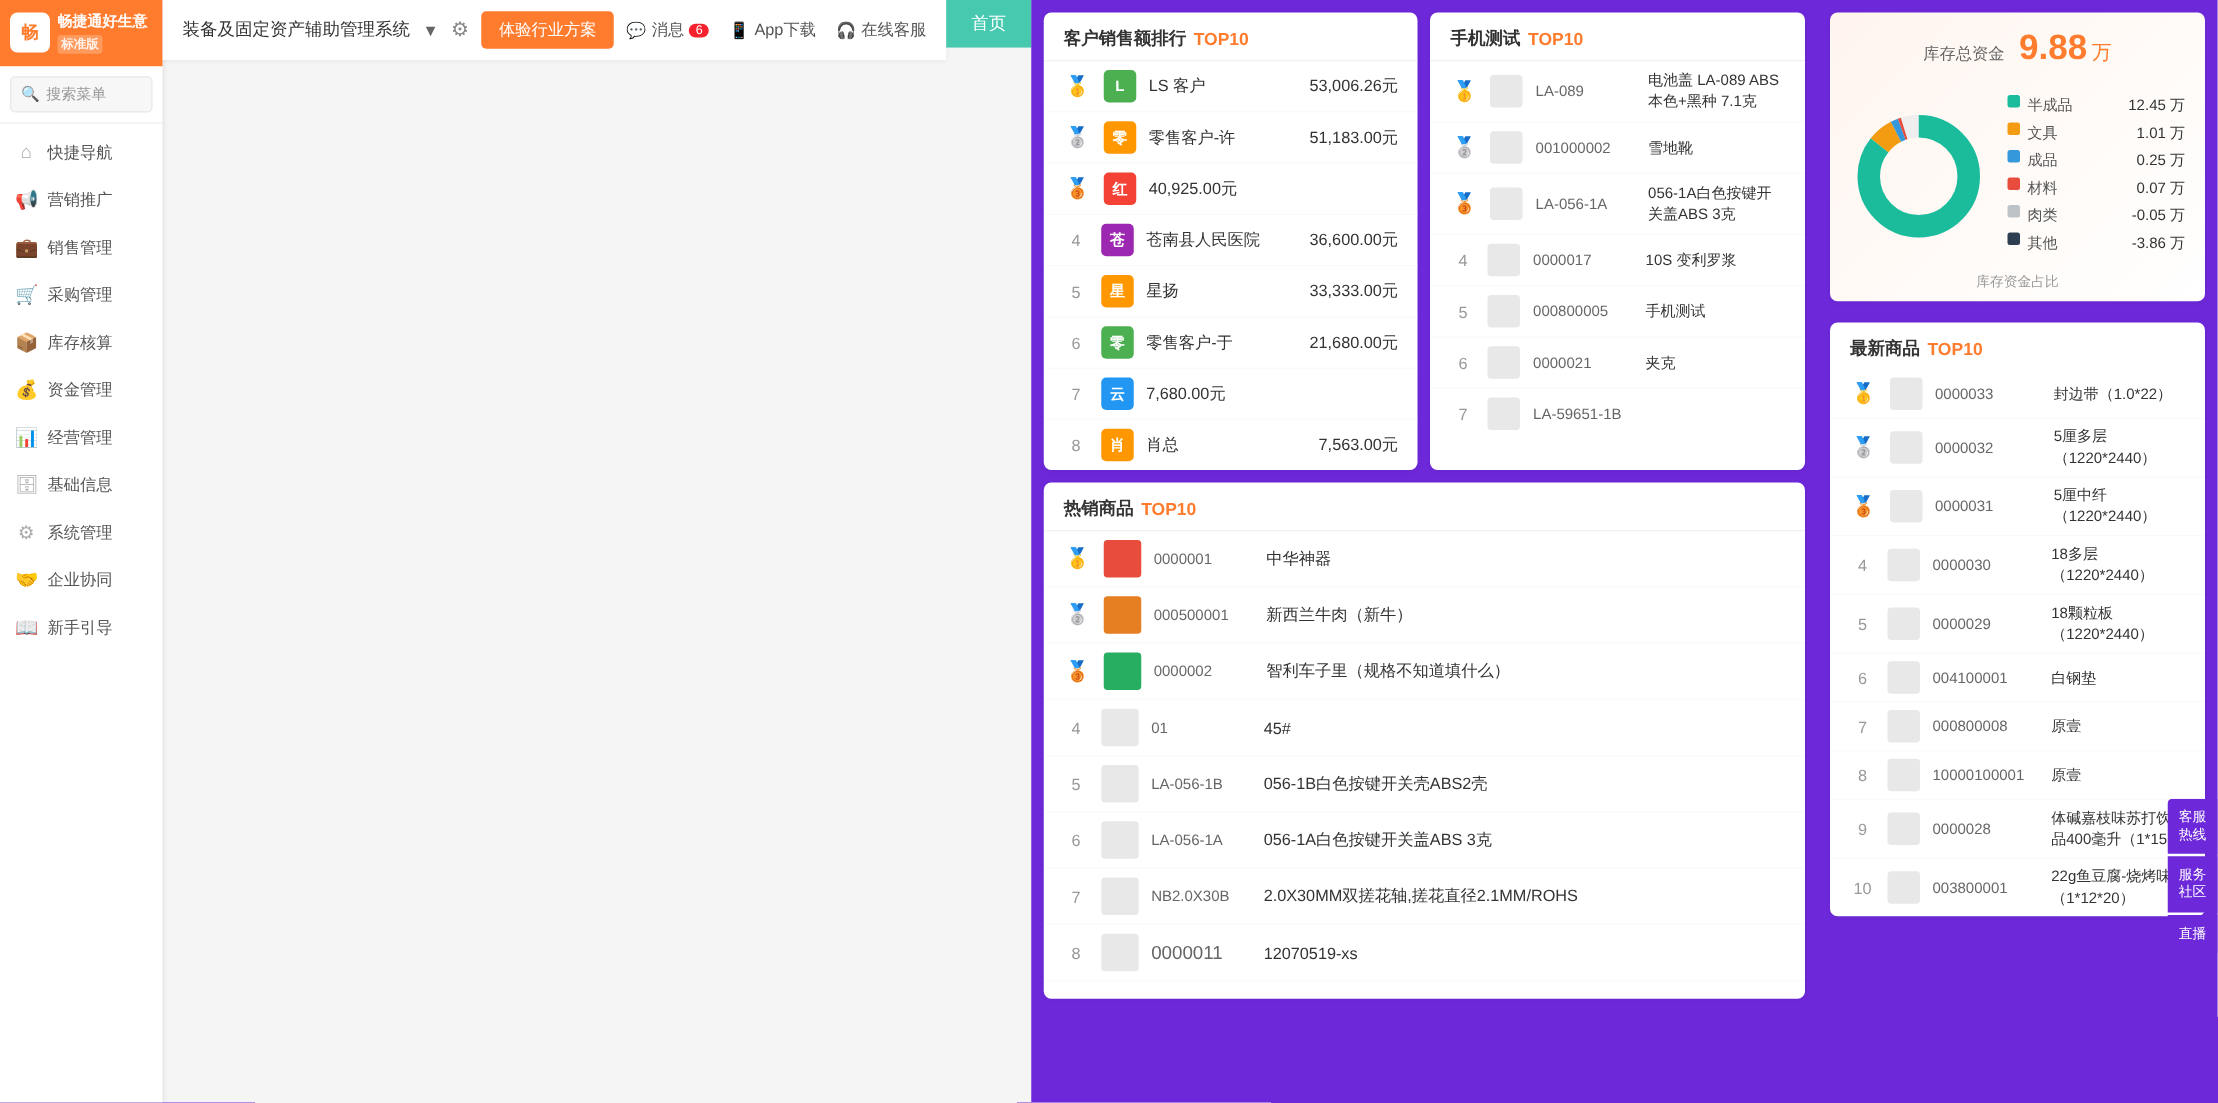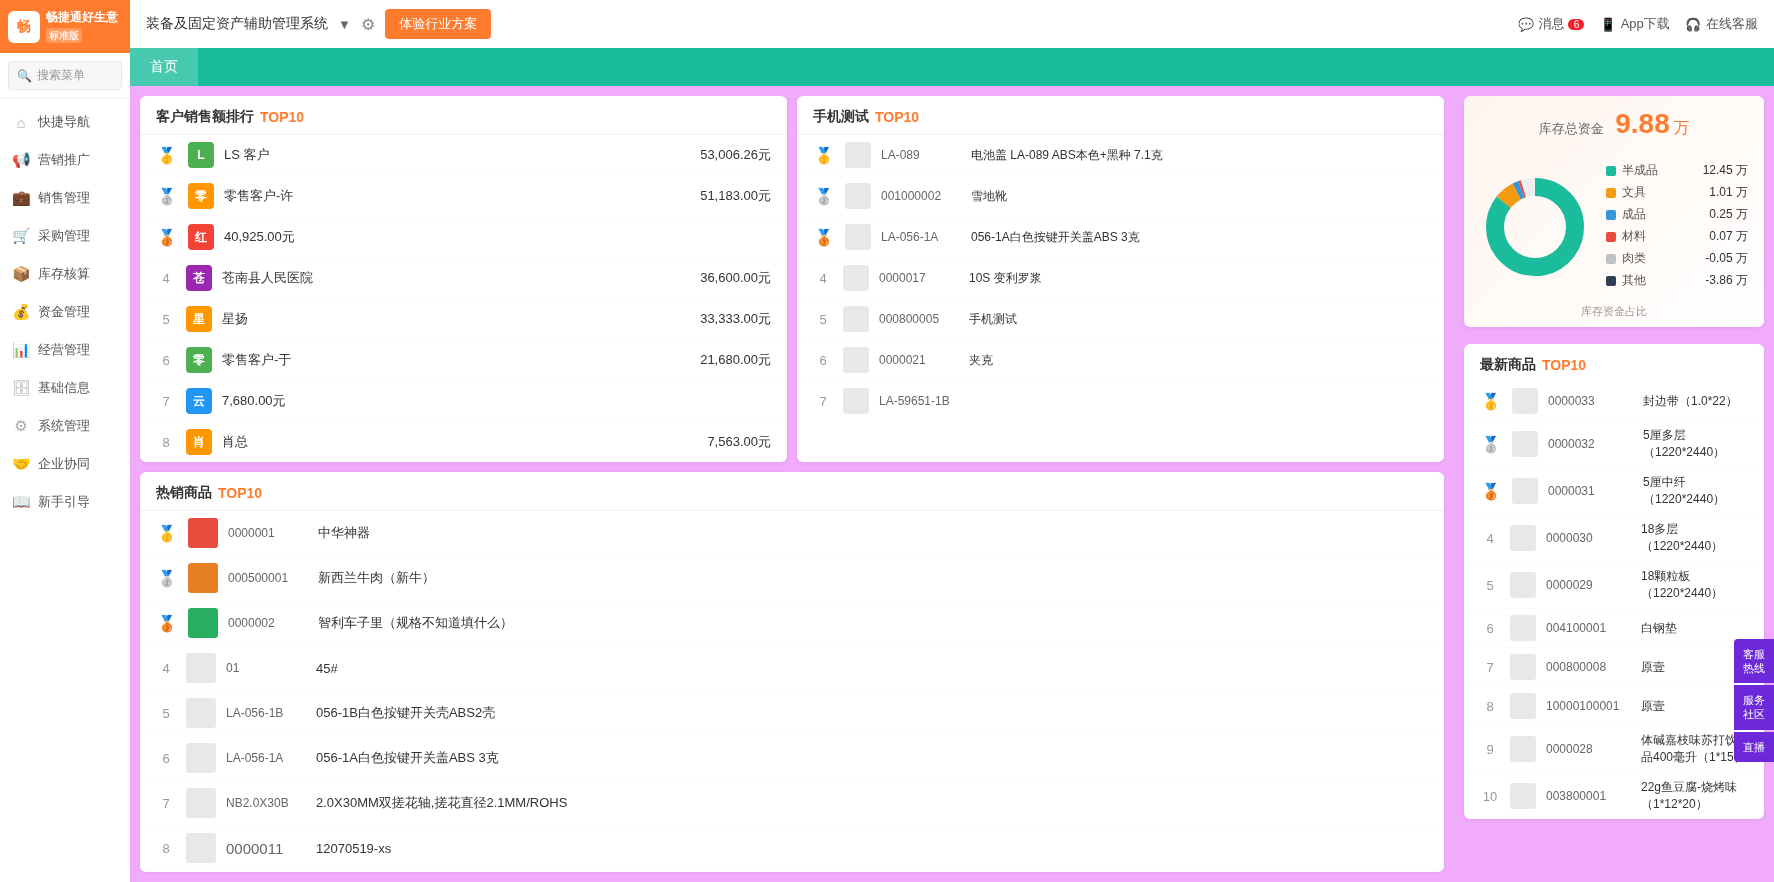--- a/index.html
+++ b/index.html
@@ -65,21 +65,21 @@
       color: #555;
       font-size: 13px;
       transition: background 0.15s;
     }
     .nav-item .nav-icon { font-size: 15px; width: 18px; text-align: center; color: #aaa; }
 
     
     .main-area {
       flex: 1;
       display: flex;
-      flex-direction: column;
+      flex-direction: row;
       overflow: hidden;
     }
 
     
     .header {
       background: #fff;
       height: 48px;
       display: flex;
       align-items: center;
       padding: 0 16px;
@@ -148,21 +148,21 @@
       background: rgba(255,255,255,0.2);
       color: #fff;
       font-weight: 500;
     }
 
     
     .content {
       flex: 1;
       display: flex;
       overflow: hidden;
-      background: #f0abfc;
+      background: #6d28d9;
     }
 
     
     .panels-left {
       flex: 1;
       overflow-y: auto;
       padding: 10px;
       display: flex;
       flex-direction: column;
       gap: 10px;
@@ -283,21 +283,20 @@
       align-items: center;
       padding: 10px 16px;
       gap: 16px;
     }
     .donut-chart {
       flex-shrink: 0;
     }
     .donut-legend { flex: 1; }
     .legend-item {
       display: flex;
-      align-items: center;
       gap: 6px;
       margin-bottom: 5px;
       font-size: 12px;
       color: #555;
     }
     .legend-dot {
       width: 10px; height: 10px;
       border-radius: 2px;
       flex-shrink: 0;
     }

